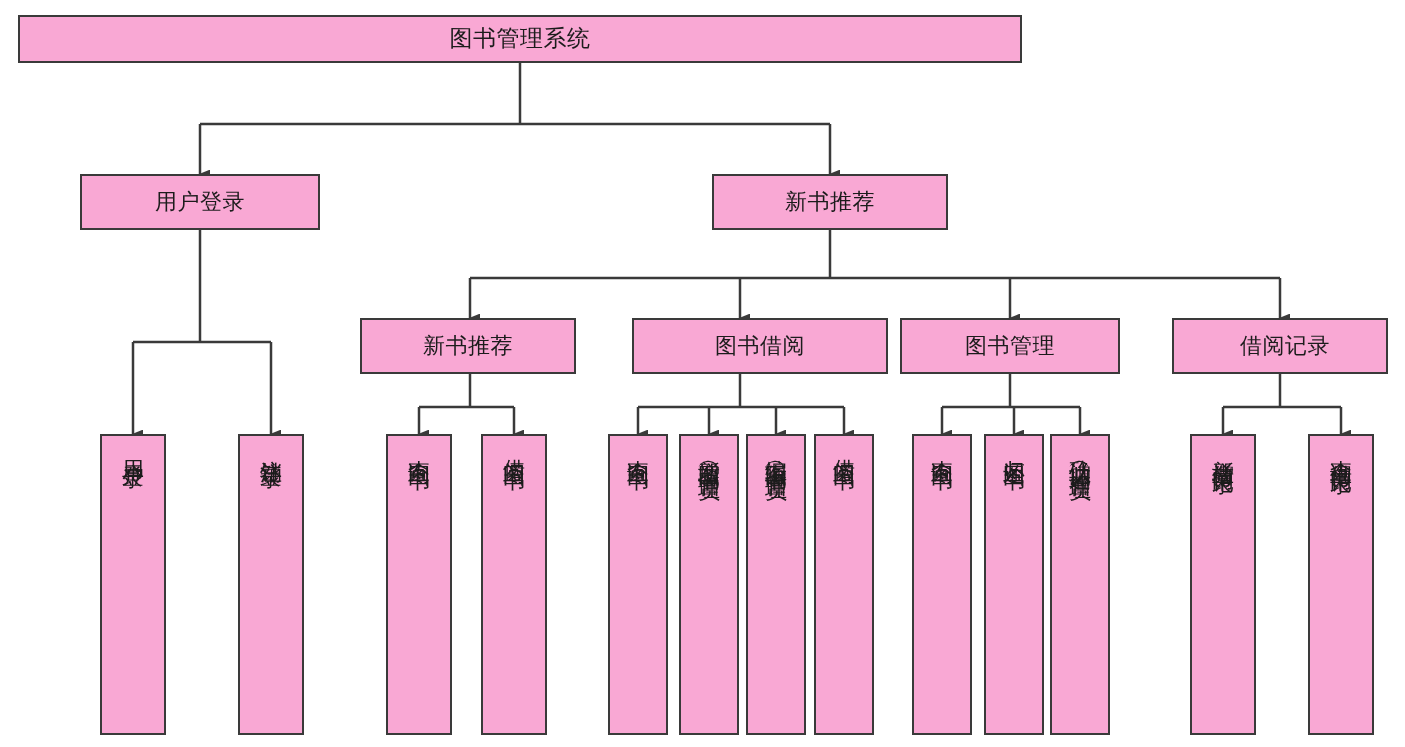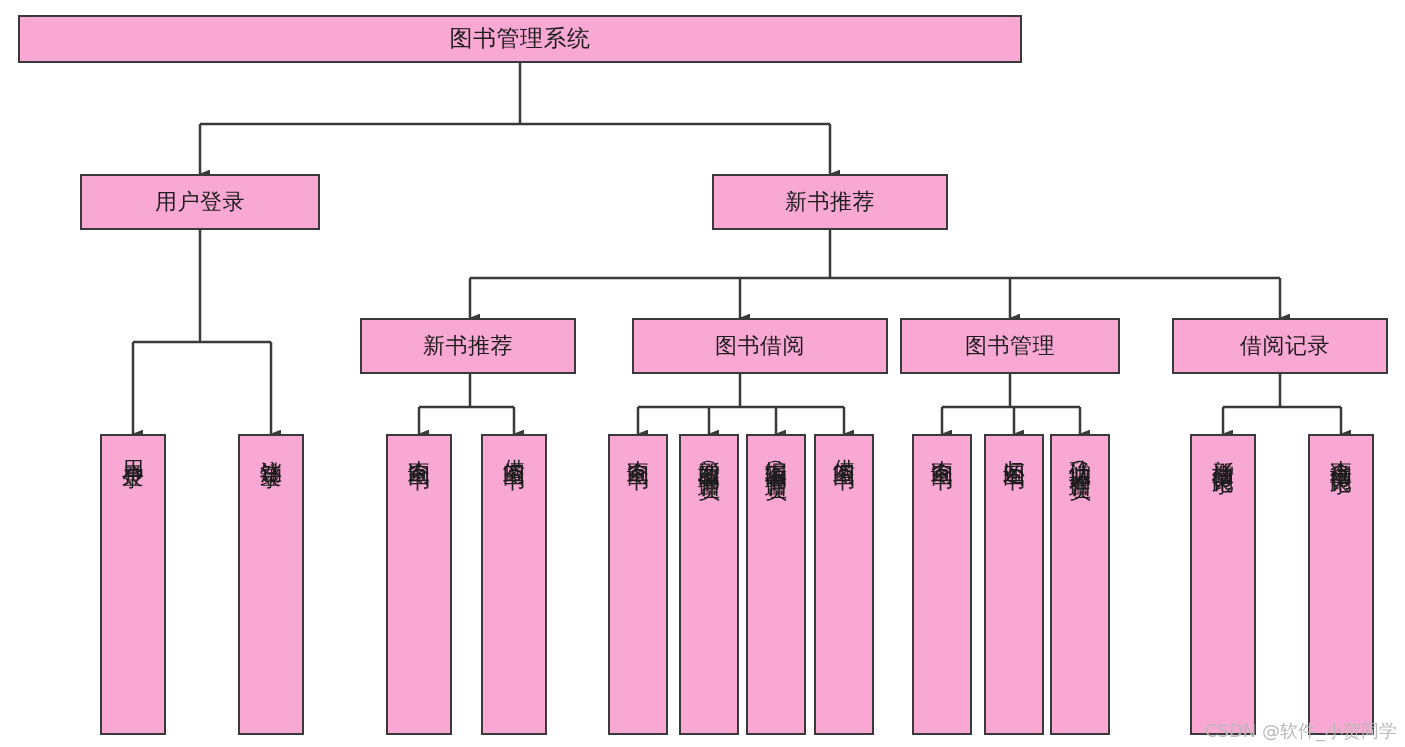--- a/index.html
+++ b/index.html
@@ -156,14 +156,13 @@
         <span class="lbl">确认归还（管理员）</span>
       </div>
       <div class="node v" style="left: 1190px; top: 434px; width: 66px; height: 301px;">
         <span class="lbl">新增借阅记录</span>
       </div>
       <div class="node v" style="left: 1308px; top: 434px; width: 66px; height: 301px;">
         <span class="lbl">查询借阅记录</span>
       </div>
     </div>
 
-  <div class="watermark">CSDN @软件_小贺同学</div>
 </div>
 
 </body></html>

